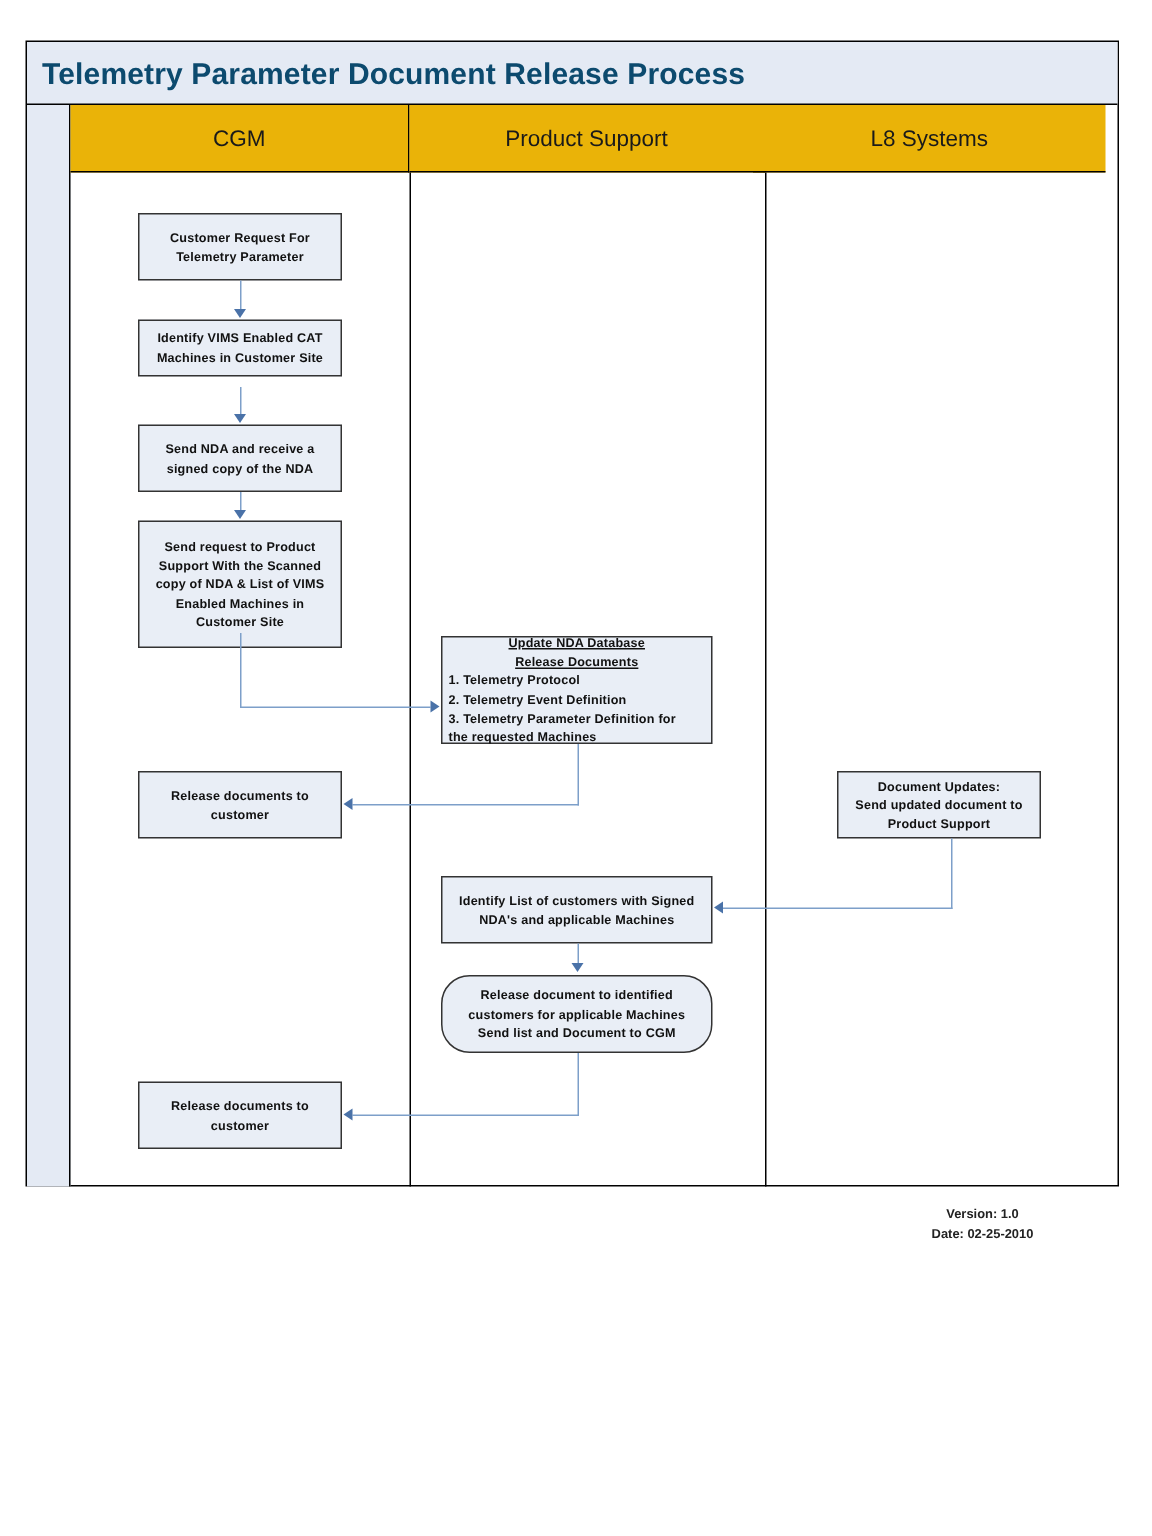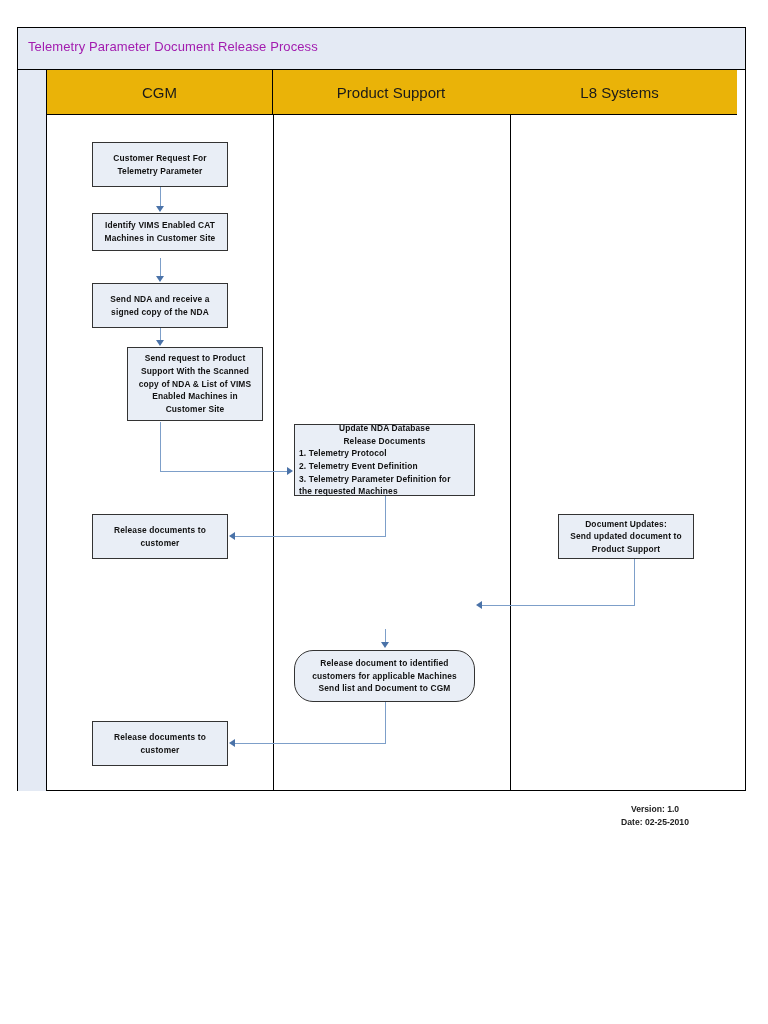--- a/index.html
+++ b/index.html
@@ -36,24 +36,24 @@
     width: 100%;
     height: 42px;
     background: #e4eaf4;
     border-bottom: 1.5px solid #000000;
     box-sizing: border-box;
   }
   #title-text {
     position: absolute;
     left: 10px;
     top: 11px;
-    font-size: 13px;
-    font-weight: normal;
+    font-size: 20px;
+    font-weight: bold;
     letter-spacing: 0.1px;
-    color: #a21caf;
+    color: #0c4a6e;
     white-space: nowrap;
   }
 
   
   #left-band {
     position: absolute;
     left: 0;
     top: 42px;
     width: 29px;
     height: 721px;
@@ -108,21 +108,21 @@
     padding: 18px 4px;
     letter-spacing: 0.15px;
   }
   .node.left-align {
     text-align: left;
     align-items: center;
     justify-content: flex-start;
   }
   .node .inner { width: 100%; }
   .node.left-align .inner { text-align: left; }
-  .node .ctr { text-align: center; }
+  .node .ctr { text-align: center; text-decoration: underline; }
 
   
   .conn-v {
     position: absolute;
     width: 0;
     border-left: 1.6px solid #7d9fc9;
   }
   .conn-h {
     position: absolute;
     height: 0;
@@ -201,21 +201,21 @@
     </div>
   </div>
 
   <div class="node" style="left:74px; top:255px; width:136px; height:45px;">
     <div class="inner">
       <div>Send NDA and receive a</div>
       <div>signed copy of the NDA</div>
     </div>
   </div>
 
-  <div class="node" style="left:74px; top:319px; width:136px; height:74px;margin-left:35px;">
+  <div class="node" style="left:74px; top:319px; width:136px; height:85px;">
     <div class="inner">
       <div>Send request to Product</div>
       <div>Support With the Scanned</div>
       <div>copy of NDA &amp; List of VIMS</div>
       <div>Enabled Machines in</div>
       <div>Customer Site</div>
     </div>
   </div>
 
   <div class="node left-align" style="left:276px; top:396px; width:181px; height:72px;">
@@ -237,20 +237,26 @@
   </div>
 
   <div class="node" style="left:540px; top:486px; width:136px; height:45px;">
     <div class="inner">
       <div>Document Updates:</div>
       <div>Send updated document to</div>
       <div>Product Support</div>
     </div>
   </div>
 
+  <div class="node" style="left:276px; top:556px; width:181px; height:45px;">
+    <div class="inner">
+      <div>Identify List of customers with Signed</div>
+      <div>NDA's and applicable Machines</div>
+    </div>
+  </div>
 
   <div class="node" style="left:276px; top:622px; width:181px; height:52px;border-radius:19px;">
     <div class="inner">
       <div>Release document to identified</div>
       <div>customers for applicable Machines</div>
       <div>Send list and Document to CGM</div>
     </div>
   </div>
 
   <div class="node" style="left:74px; top:693px; width:136px; height:45px;">

